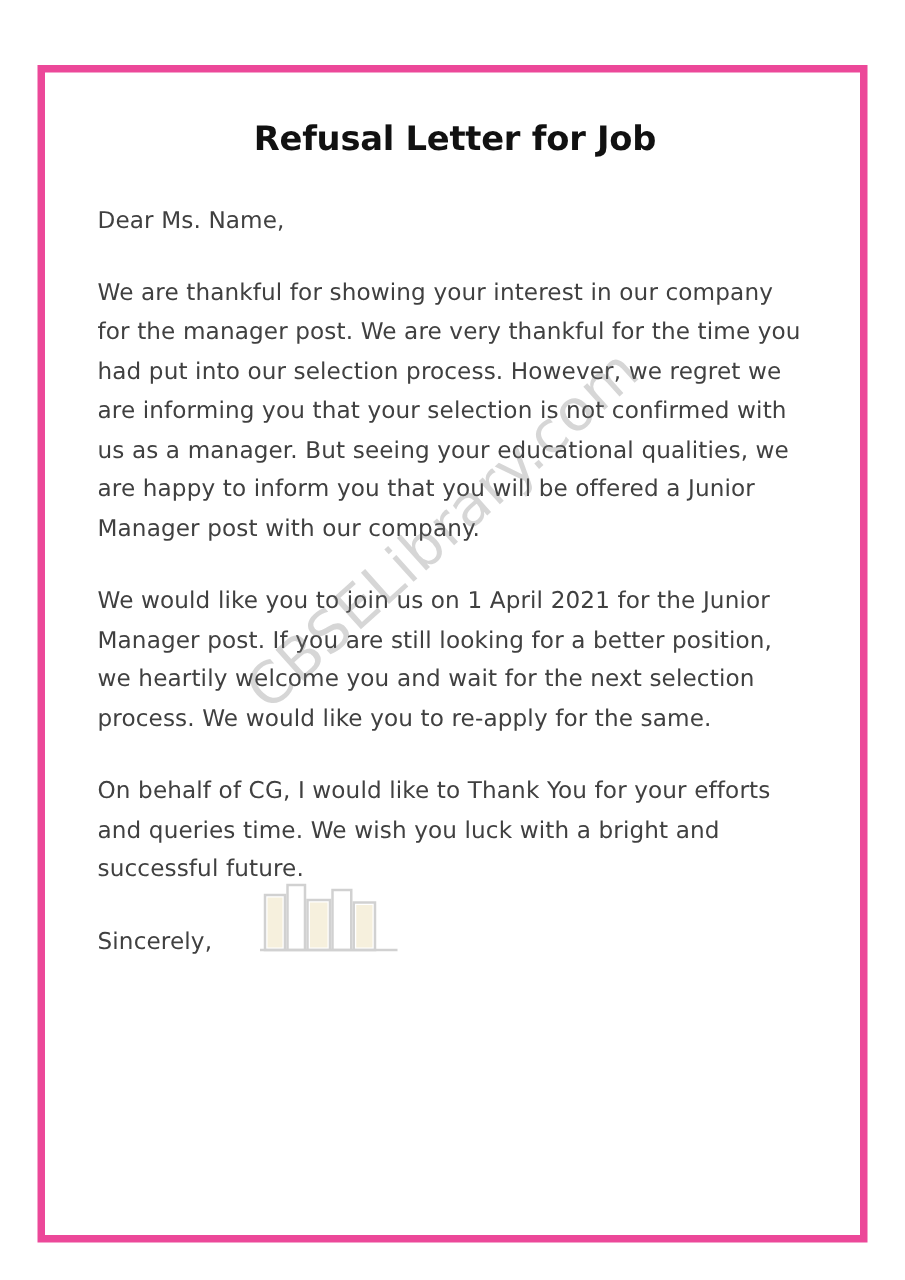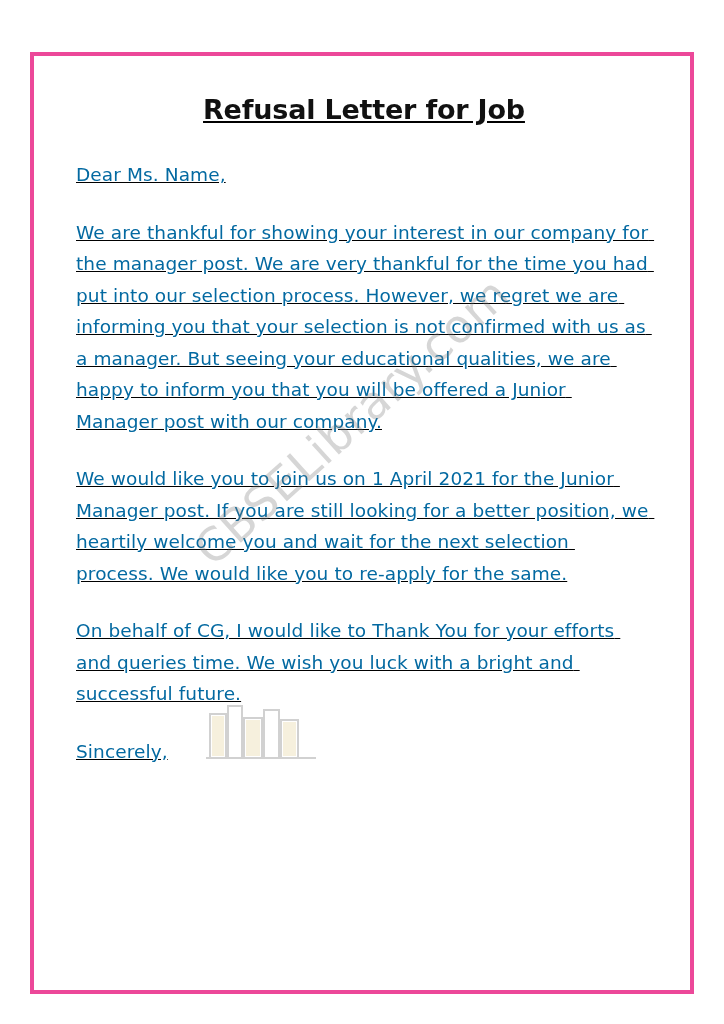--- a/index.html
+++ b/index.html
@@ -19,42 +19,41 @@
     height: 1024px;
     background: #ffffff;
     box-sizing: border-box;
     padding: 52px 30px 30px 30px;
   }
   .letter-frame {
     position: relative;
     width: 100%;
     height: 100%;
     box-sizing: border-box;
-    border: 4px solid #ec4899;
+    border: 6px solid #ec4899;
     background: #ffffff;
     padding: 30px 38px 30px 42px;
     overflow: hidden;
-    text-decoration: underline;
   }
   .letter-title {
     text-align: center;
     font-family: "DejaVu Sans", sans-serif;
     font-weight: bold;
     font-size: 27px;
     letter-spacing: -0.2px;
     color: #111111;
     margin: 8px 0 34px 0;
   }
   .letter-body {
     position: relative;
     z-index: 2;
     font-family: "DejaVu Sans", sans-serif;
     font-size: 18.5px;
     line-height: 31.5px;
-    color: #0369a1;
+    color: #404040;
     letter-spacing: 0.1px;
   }
   .para {
     margin: 0 0 26px 0;
     white-space: pre-wrap;
   }
   .para:last-child {
     margin-bottom: 8px;
   }
   .watermark {

